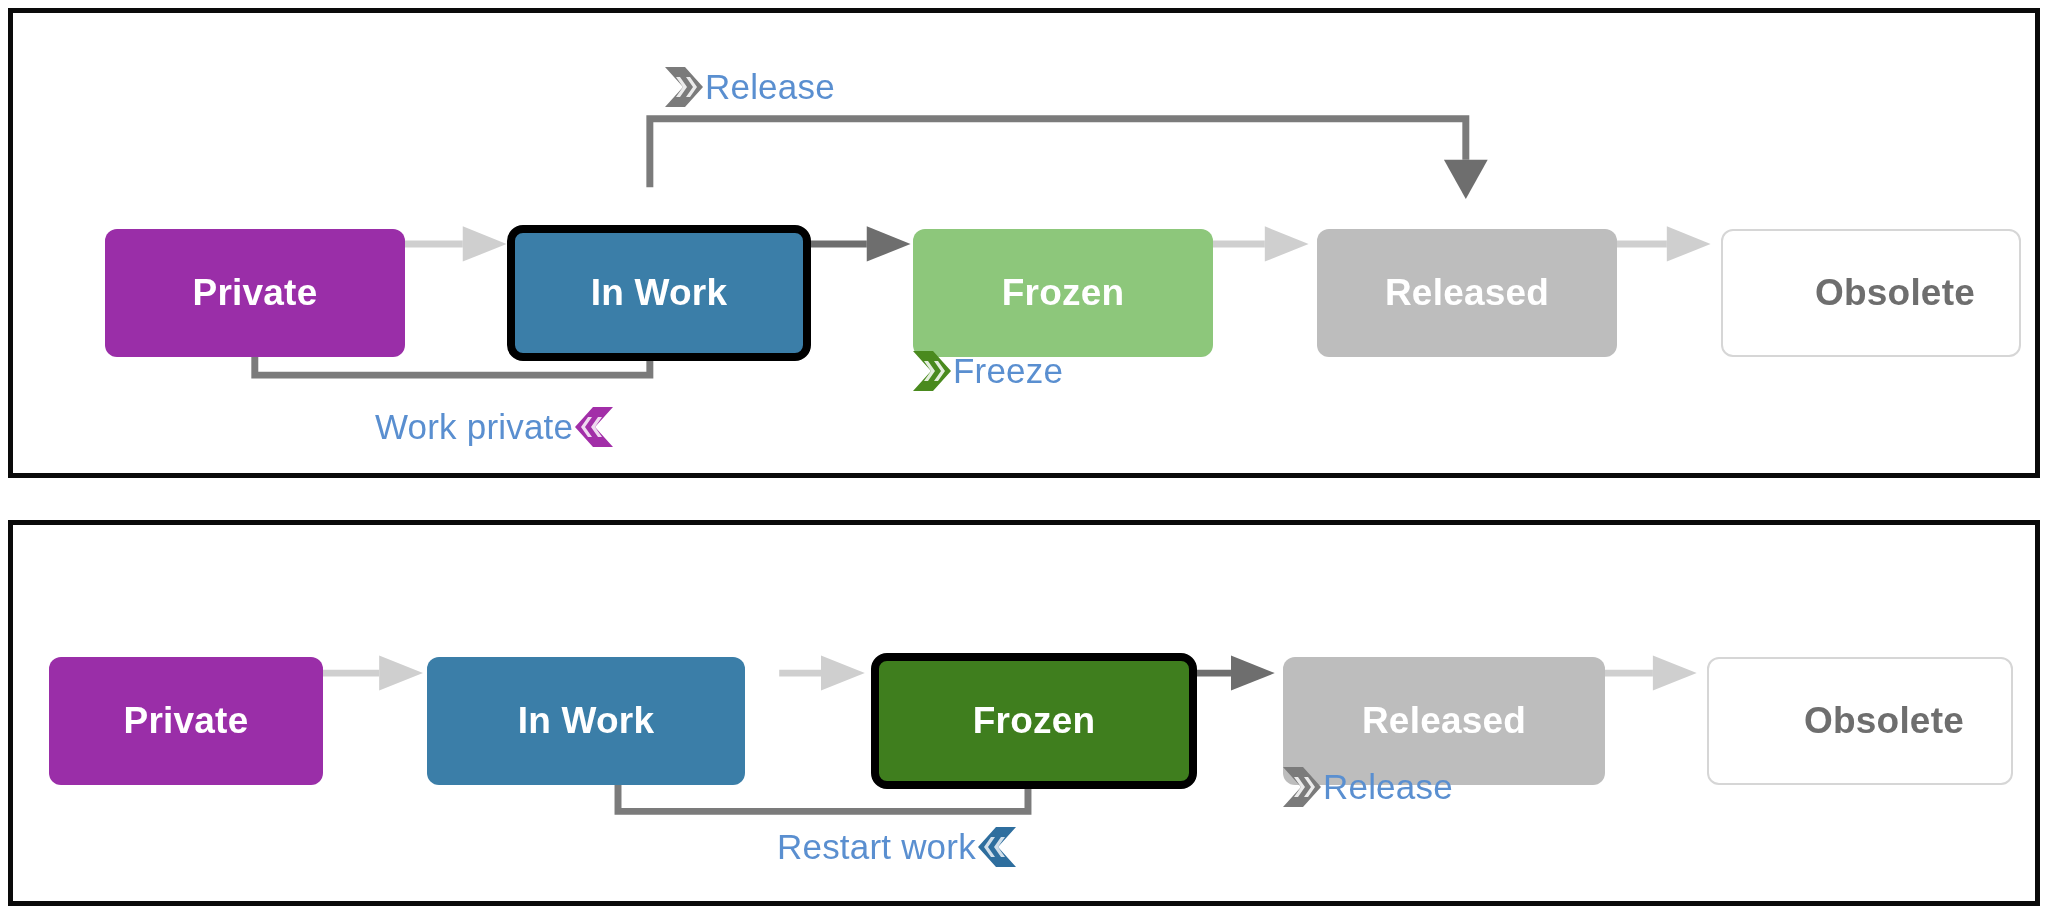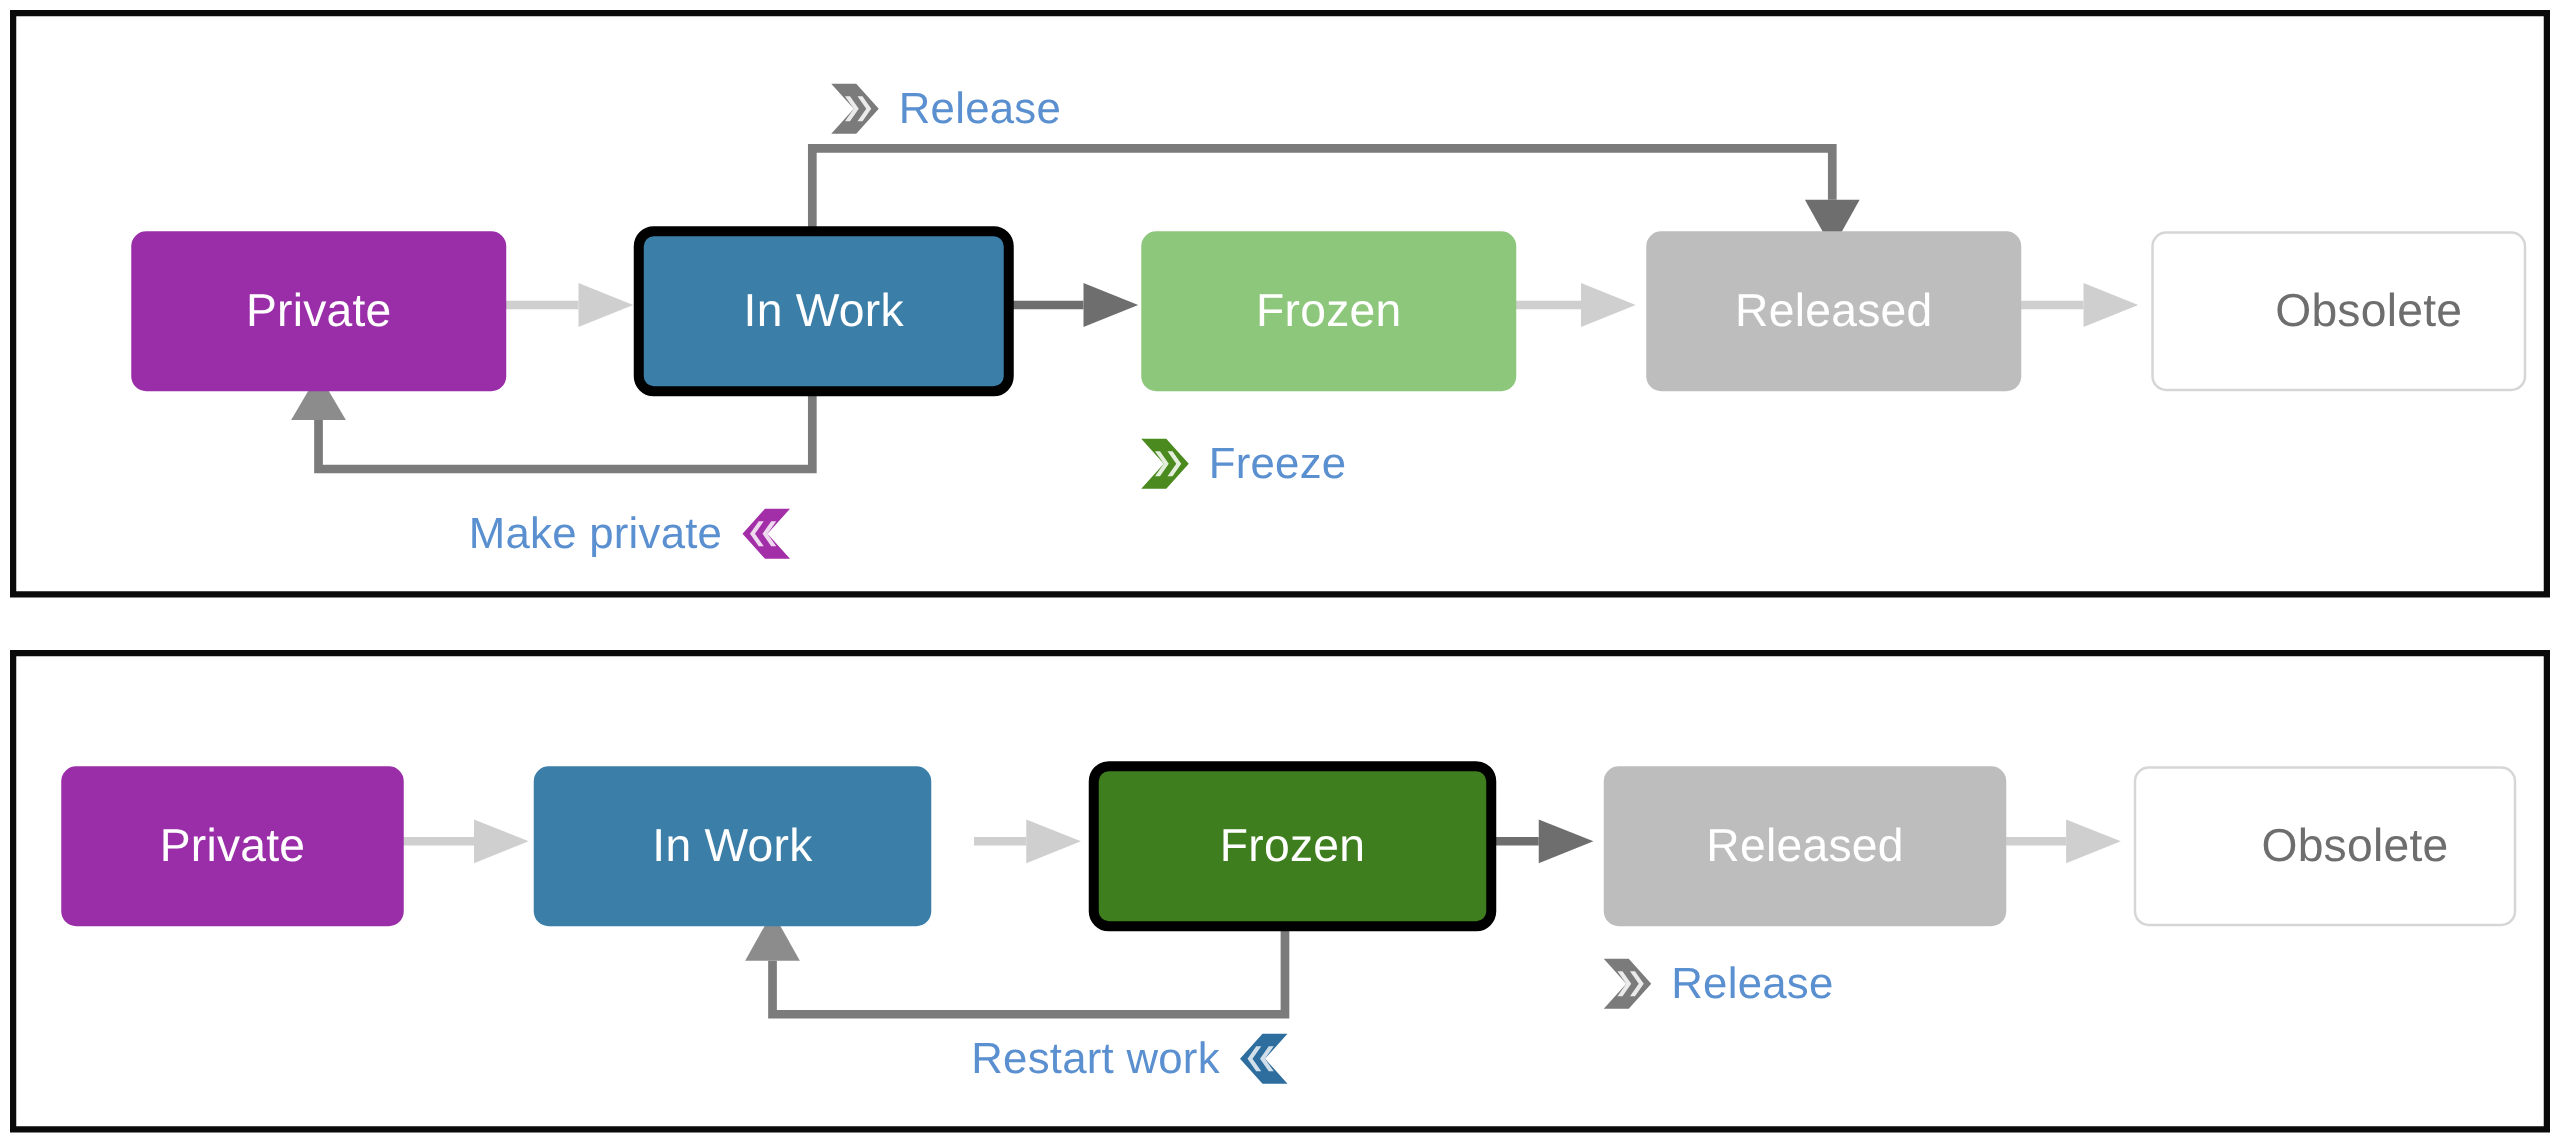--- a/index.html
+++ b/index.html
@@ -48,42 +48,42 @@
 
   
   .state-box {
     position: absolute;
     box-sizing: border-box;
     border-radius: 12px;
     display: flex;
     align-items: center;
     justify-content: center;
     font-size: 37px;
-    font-weight: 400;
+    font-weight: 700;
     letter-spacing: 0.2px;
     color: #ffffff;
     user-select: none;
+    margin-top: 44px;
   }
   .state-box.active {
     border: 8px solid #000000;
     border-radius: 16px;
   }
   .state-box.outline {
     background: #ffffff;
     border: 2px solid #d6d6d6;
     color: #6e6e6e;
     padding-left: 48px;
   }
 
   
   .transition {
     position: absolute;
     display: flex;
     align-items: center;
-    gap: 14px;
     white-space: nowrap;
     user-select: none;
   }
   .transition .t-label {
     font-size: 35px;
     color: #5a8fd0;
     letter-spacing: 0.2px;
   }
   .chev {
     display: block;
@@ -165,21 +165,21 @@
       <div class="transition" style="left:898px; top:336px;">
         <svg class="chev" viewBox="0 0 42 44">
           <path d="M2 2 L22 2 L40 22 L22 42 L2 42 L20 22 Z" fill="#4a8a1e"></path>
           <path d="M17 12 L24 22 L17 32 L13 32 L20 22 L13 12 Z" fill="#ffffff" opacity="0.85"></path>
           <path d="M27 12 L34 22 L27 32 L23 32 L30 22 L23 12 Z" fill="#ffffff" opacity="0.85"></path>
         </svg>
         <span class="t-label">Freeze</span>
       </div>
 
       <div class="transition" style="left:362px; top:392px;">
-        <span class="t-label">Make private</span>
+        <span class="t-label">Work private</span>
         <svg class="chev" viewBox="0 0 42 44">
           <path d="M40 2 L20 2 L2 22 L20 42 L40 42 L22 22 Z" fill="#A22EA8"></path>
           <path d="M25 12 L18 22 L25 32 L29 32 L22 22 L29 12 Z" fill="#ffffff" opacity="0.82"></path>
           <path d="M15 12 L8 22 L15 32 L19 32 L12 22 L19 12 Z" fill="#ffffff" opacity="0.82"></path>
         </svg>
       </div>
 
     </div>
   </div>
 

